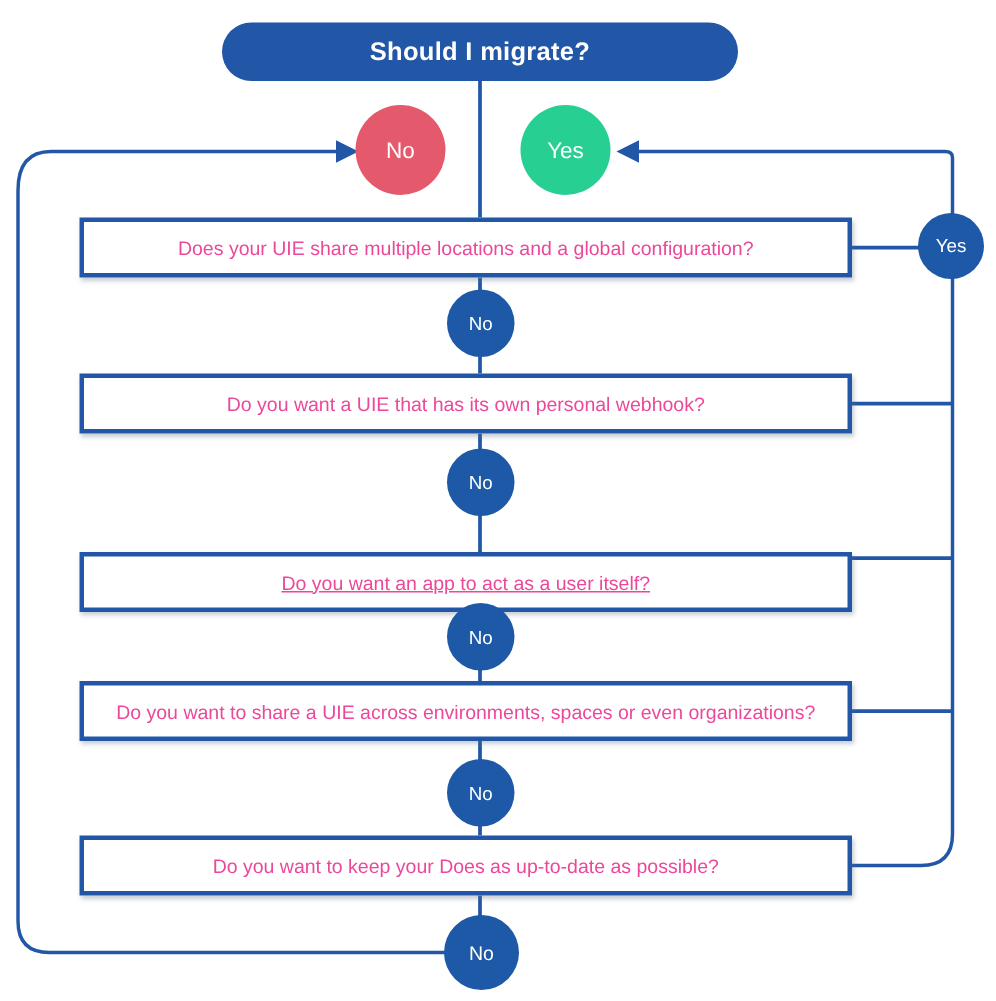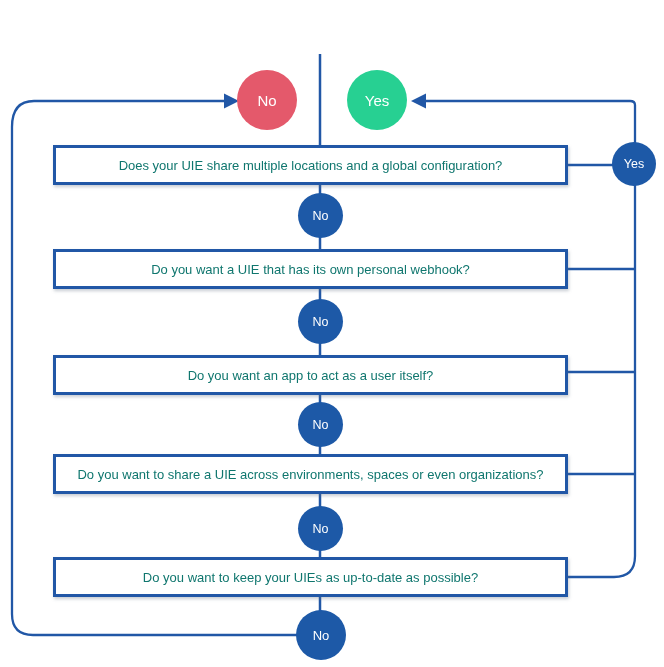--- a/index.html
+++ b/index.html
@@ -46,29 +46,29 @@
   .no-big  { left: 237px; top: 70px; background: #e4596b; }
   .yes-big { left: 347px; top: 70px; background: #27d092; }
   .q-box {
     position: absolute;
     left: 53px;
     width: 509px;
     height: 34px;
     background: #ffffff;
     border: 3px solid #2157a6;
     box-shadow: 1px 2px 3px rgba(96,112,130,0.35);
-    color: #0f766e;
+    color: #ec4899;
     font-size: 13px;
     display: flex; align-items: center; justify-content: center;
     text-align: center;
     z-index: 2;
   }
   .q1 { top: 145px; }
   .q2 { top: 249px; text-align: right; }
-  .q3 { top: 355px; }
+  .q3 { top: 368px; text-decoration: underline; }
   .q4 { top: 454px; text-align: right; }
   .q5 { top: 557px; }
   .step-circle {
     position: absolute;
     width: 45px; height: 45px;
     border-radius: 50%;
     background: #1d59a7;
     color: #ffffff;
     font-size: 12.5px;
     display: flex; align-items: center; justify-content: center;
@@ -105,20 +105,23 @@
 
     <path d="M568 577 H614 Q635 577 635 556 V105 Q635 101 630 101 H426" stroke="#2157a6" stroke-width="2.3" fill="none"></path>
     <polygon points="426,93.5 426,108.5 411,101" fill="#2157a6"></polygon>
 
     <path d="M568 165 H613" stroke="#2157a6" stroke-width="2.5" fill="none"></path>
     <path d="M568 269 H635" stroke="#2157a6" stroke-width="2.5" fill="none"></path>
     <path d="M568 372 H635" stroke="#2157a6" stroke-width="2.5" fill="none"></path>
     <path d="M568 474 H635" stroke="#2157a6" stroke-width="2.5" fill="none"></path>
   </svg>
 
+  <div class="title-pill">
+    <span>Should I migrate?</span>
+  </div>
 
   <div class="big-circle no-big">
     <span>No</span>
   </div>
   <div class="big-circle yes-big">
     <span>Yes</span>
   </div>
 
   <div class="yes-rail">
     <span>Yes</span>
@@ -146,19 +149,19 @@
   </div>
 
   <div class="q-box q4">
     <span>Do you want to share a UIE across environments, spaces or even organizations?</span>
   </div>
   <div class="step-circle n4">
     <span>No</span>
   </div>
 
   <div class="q-box q5">
-    <span>Do you want to keep your UIEs as up-to-date as possible?</span>
+    <span>Do you want to keep your Does as up-to-date as possible?</span>
   </div>
   <div class="step-circle n5">
     <span>No</span>
   </div>
 
 </div>
 
 </body></html>

